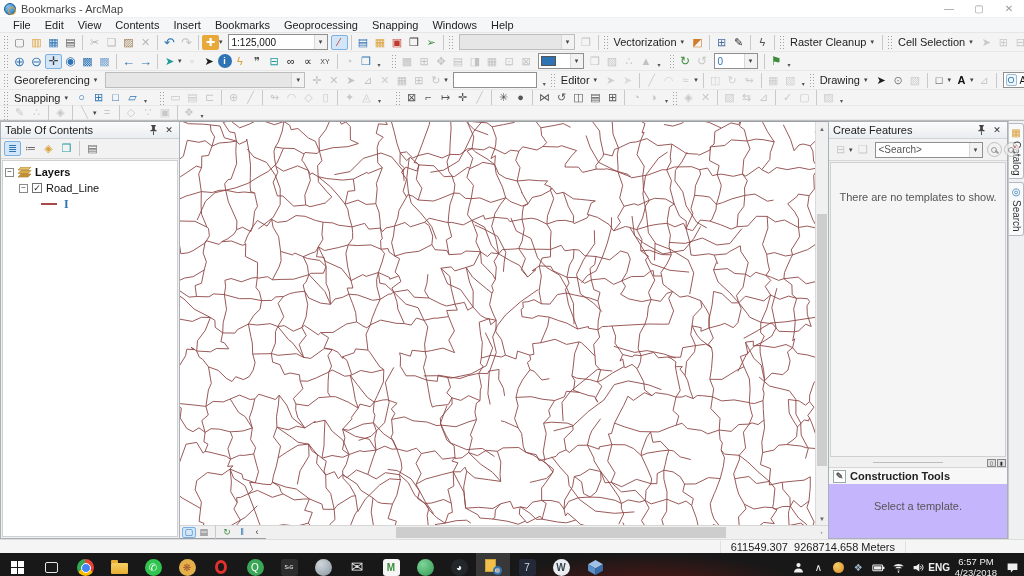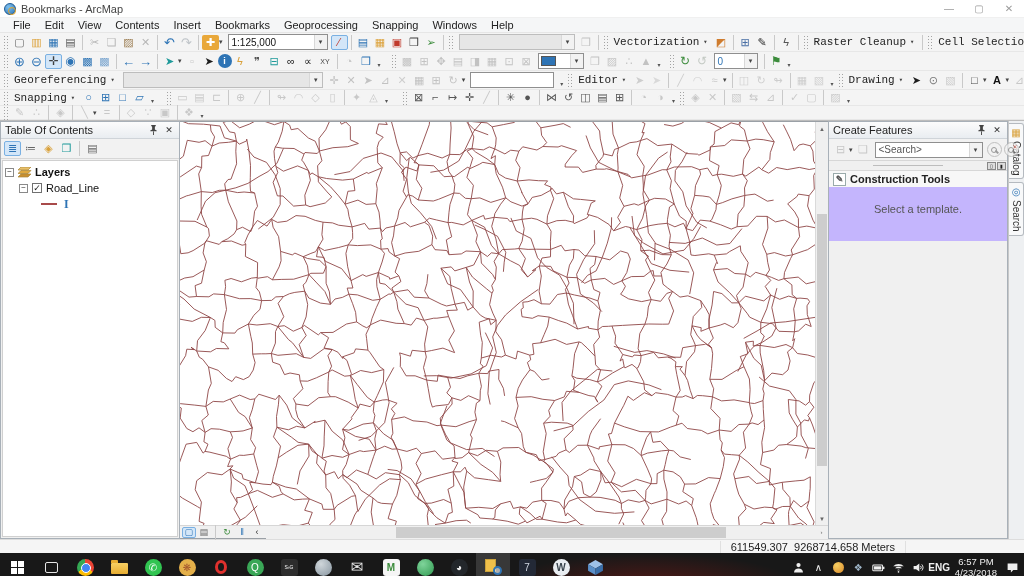--- a/index.html
+++ b/index.html
@@ -21,21 +21,21 @@
   .toolbar-row{display:flex;align-items:center;background:#f4f4f4;padding:0 2px;height:19px;border-bottom:1px solid #e7e7e7;}
   .toolbar-row.short{height:16px;}
   .toolbar-row.tiny{height:14px;}
   .icon{width:17px;height:15px;display:inline-flex;align-items:center;justify-content:center;font-size:11px;line-height:1;
     border:1px solid transparent;border-radius:2px;flex:none;}
   .icon.s{background:#d3e6f8;border-color:#7ab0e2;}
   .icon.d{opacity:.35;filter:grayscale(.8);}
   .icon.r{border-radius:50%;width:14px;height:14px;font-size:9px;font-weight:bold;}
   .iwrap{display:inline-flex;align-items:center;flex:none;}
   .dda{font-size:7px;color:#444;margin:0 2px 0 0;flex:none;}
-  .tlabel{display:inline-flex;align-items:center;gap:4px;padding:0 3px;color:#222;flex:none;font-family:Liberation Mono, monospace;}
+  .tlabel{display:inline-flex;align-items:center;gap:4px;padding:0 3px;color:#222;flex:none;}
   .sep{width:1px;height:15px;background:#c9c9c9;margin:0 3px;flex:none;}
   .grip{width:5px;height:14px;margin:0 3px 0 1px;flex:none;
     background-image:radial-gradient(circle,#a3a3a3 34%,transparent 40%);background-size:3px 3px;}
   .gap{flex:none;}
   .ovf{width:9px;height:15px;display:flex;align-items:flex-end;justify-content:center;font-size:6px;color:#555;flex:none;padding-bottom:1px;}
   .combo{display:inline-flex;align-items:center;height:16px;background:#fff;border:1px solid #8f8f8f;margin:0 3px;flex:none;overflow:hidden;}
   .combo.dcombo{background:#e6e6e6;border-color:#bdbdbd;}
   .cval{flex:1;padding:0 3px;font-size:10px;white-space:nowrap;overflow:hidden;color:#111;}
   .cic{font-size:9px;color:#2e74b5;border:1px solid #9bbcd9;margin-left:2px;padding:0 1px;border-radius:2px;background:#eef5fb;}
   .cdd{width:13px;align-self:stretch;display:flex;align-items:center;justify-content:center;font-size:7px;color:#444;
@@ -524,20 +524,23 @@
           <span class="cdd">▾</span>
         </span>
         <span class="roundbtn">
           <span class="magc"></span>
         </span>
         <span class="roundbtn">
           <span class="magc"></span>
           <span class="magx">✕</span>
         </span>
       </div>
+    <div class="cf-body">
+      <span>There are no templates to show.</span>
+    </div>
     <div class="splitter">
       <span class="splitline"></span>
       <span class="split-btn">▯</span>
       <span class="split-btn">▮</span>
     </div>
     <div class="ct-header">
       <span class="ct-icon">✎</span>
       <span>Construction Tools</span>
     </div>
     <div class="ct-body">

